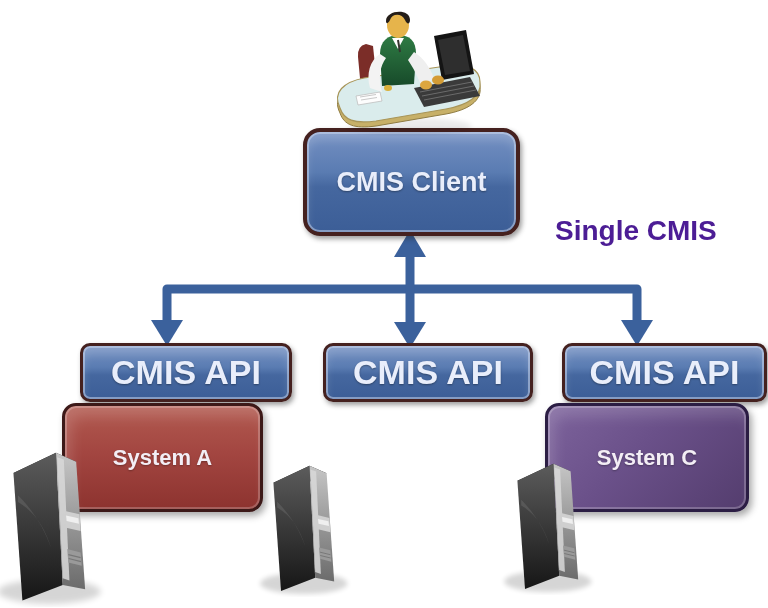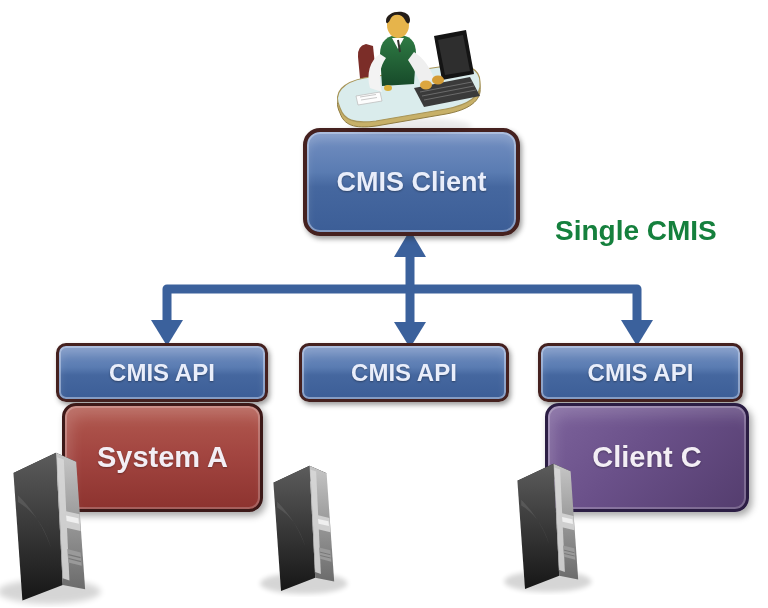--- a/index.html
+++ b/index.html
@@ -13,47 +13,47 @@
     background:linear-gradient(180deg,#7490c2 0%,#5a7cb2 40%,#45679f 55%,#3c5e97 100%);
     border:3px solid #45211f;border-radius:10px;
     box-shadow:2px 3px 5px rgba(40,40,40,.45),
                inset 0 0 0 2px rgba(205,218,240,.5),
                inset 0 8px 10px rgba(255,255,255,.18);
     display:flex;align-items:center;justify-content:center;
     color:#e9eefb;font-weight:700;text-shadow:0 1px 2px rgba(0,0,0,.35);
   }
   #client-box{left:303px;top:128px;width:209px;height:100px;border-radius:17px;border-width:4px;
     font-size:27px;line-height:34px;text-align:center;}
-  .api-box{font-size:24px;}
+  .api-box{font-size:34px;margin-left:24px;}
   #api-box-a{left:56px;top:343px;width:206px;height:53px;}
   #api-box-b{left:299px;top:343px;width:204px;height:53px;}
   #api-box-c{left:538px;top:343px;width:199px;height:53px;}
   
   .system-box{
     border-radius:14px;
     box-shadow:3px 4px 7px rgba(40,40,40,.4),
                inset 0 0 0 2px rgba(255,255,255,.22),
                inset 6px 10px 14px rgba(255,255,255,.16);
     display:flex;align-items:center;justify-content:center;
-    color:#f3eef5;font-weight:700;font-size:29px;text-shadow:0 1px 2px rgba(0,0,0,.3);
+    color:#f3eef5;font-weight:700;font-size:22px;text-shadow:0 1px 2px rgba(0,0,0,.3);
     white-space:pre;
   }
   #system-a{left:62px;top:403px;width:195px;height:103px;
     background:linear-gradient(180deg,#b25a50 0%,#a34641 45%,#8d332f 100%);
     border:3px solid #3c1918;}
   #system-b{left:302px;top:403px;width:198px;height:103px;
     background:linear-gradient(180deg,#a9c169 0%,#93af52 45%,#7c983f 100%);
     border:3px solid #45521e;}
   #system-c{left:545px;top:403px;width:198px;height:103px;
     background:linear-gradient(135deg,#7d639c 0%,#6a5089 45%,#543d6e 100%);
     border:3px solid #2b1d43;}
   
   #connector-label{
     left:555px;top:213px;width:190px;
-    color:#15803d;font-size:28px;font-weight:600;line-height:35px;
+    color:#4c1d95;font-size:28px;font-weight:600;line-height:35px;
   }
   
   #arrows-svg{left:0;top:0;z-index:1;}
   .box-layer{z-index:2;}
   #towers-svg{left:0;top:0;z-index:3;pointer-events:none;}
   #person-svg{left:322px;top:8px;z-index:3;}
 </style>
 </head>
 <body>
 
@@ -89,21 +89,21 @@
     <span>CMIS API</span>
   </div>
   <div id="api-box-c" class="abs blue-box api-box box-layer">
     <span>CMIS API</span>
   </div>
 
   <div id="system-a" class="abs system-box box-layer">
     <span>System A</span>
   </div>
   <div id="system-c" class="abs system-box box-layer">
-    <span>Client C</span>
+    <span>System C</span>
   </div>
 
   <svg id="person-svg" class="abs" width="168" height="130" viewBox="0 0 168 130">
     <defs>
       <linearGradient id="vestGrad" x1="0" y1="0" x2="0" y2="1">
         <stop offset="0" stop-color="#2f7c44"></stop>
           <stop offset="1" stop-color="#174a2a"></stop>
       </linearGradient>
       <filter id="blur1">
           <feGaussianBlur stdDeviation="2.5"></feGaussianBlur>

